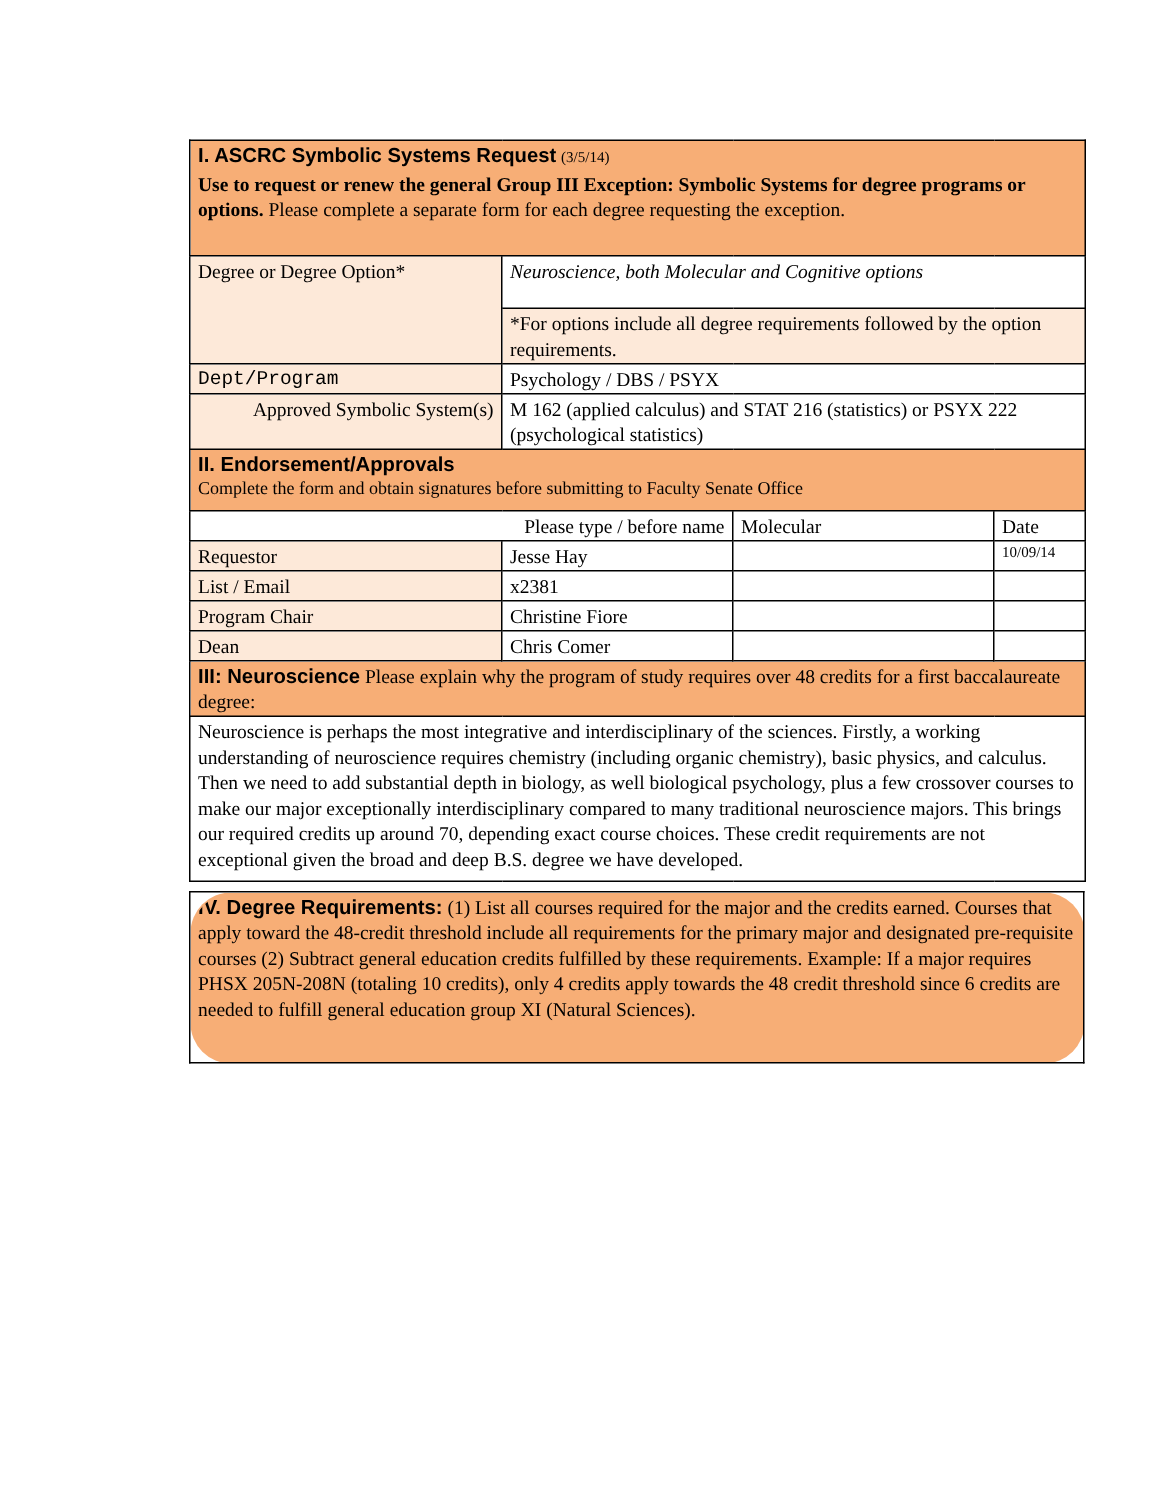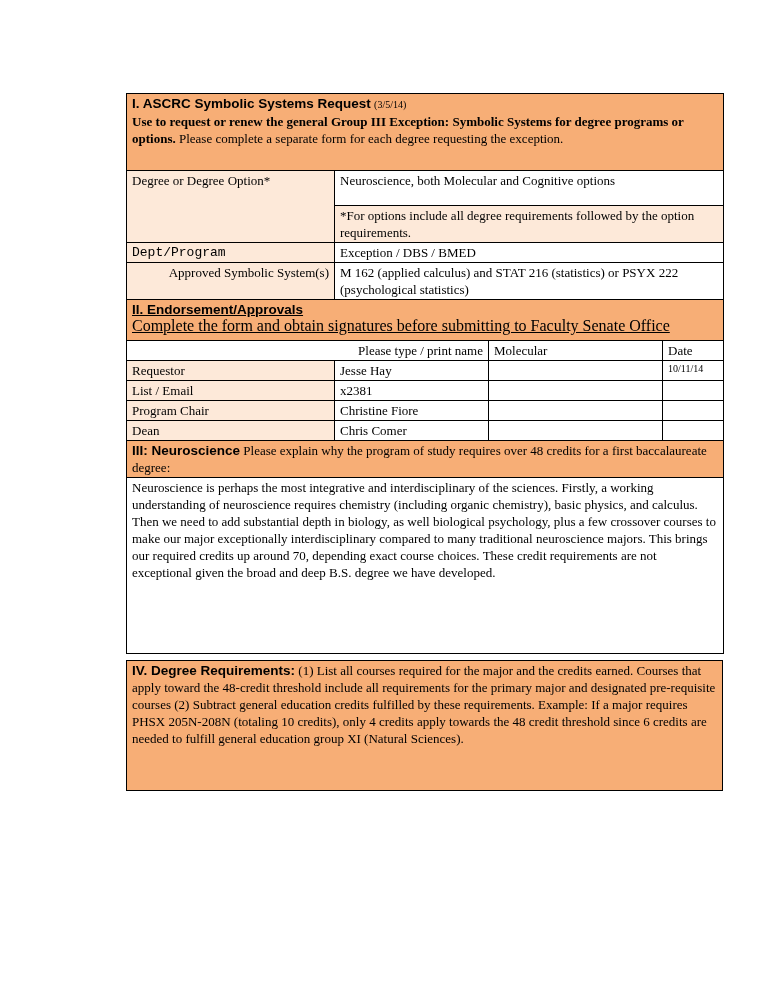--- a/index.html
+++ b/index.html
@@ -45,35 +45,35 @@
     font-family: "Liberation Sans", sans-serif;
     font-weight: bold;
     font-size: 13.5px;
   }
   .hdr-date {
     font-size: 10px;
     font-weight: normal;
     font-family: "Liberation Serif", serif;
   }
   .intro-bold { font-weight: bold; }
-  .subtitle { font-size: 16px; line-height: 15px; }
+  .subtitle { font-size: 12px; line-height: 15px; }
   .right { text-align: right; }
   .date-cell { font-size: 10px; line-height: 13px; }
   
   .h-sec1   { height: 77px; }
-  .h-degval { height: 35px; }
+  .h-degval { height: 35px; font-style: italic; }
   .h-degnote{ height: 35px; }
   .h-dept   { height: 19px; font-family: Liberation Mono, monospace; }
   .h-sym    { height: 37px; text-align: right; }
-  .h-sec2   { height: 41px; text-decoration: underline; }
+  .h-sec2   { height: 41px; }
   .h-sighdr { height: 19px; }
   .h-sigrow { height: 18px; }
   .h-sec3   { height: 36px; }
-  .h-just   { height: 176px; }
-  .h-sec4   { height: 130px; }
+  .h-just   { height: 110px; }
+  .h-sec4   { height: 114px; border-radius: 27px; }
   .gap { height: 6px; }
 </style>
 </head>
 <body>
 
 <div class="page">
   <div class="form">
 
     <table>
       <colgroup>
@@ -99,46 +99,46 @@
       <tr>
         <td rowspan="2" class="label">Degree or Degree Option*</td>
         <td colspan="3" class="h-degval">Neuroscience, both Molecular and Cognitive options</td>
       </tr>
       <tr>
         <td colspan="3" class="label h-degnote">*For options include all degree requirements followed by the option requirements.</td>
       </tr>
 
       <tr>
         <td class="label h-dept">Dept/Program</td>
-        <td colspan="3">Exception / DBS / BMED</td>
+        <td colspan="3">Psychology / DBS / PSYX</td>
       </tr>
 
       <tr>
         <td class="label h-sym">Approved Symbolic System(s)</td>
         <td colspan="3">M 162 (applied calculus) and STAT 216 (statistics) or PSYX 222 (psychological statistics)</td>
       </tr>
 
       <tr>
         <td colspan="4" class="hdr h-sec2">
           <div class="sans-bold">II. Endorsement/Approvals</div>
           <div class="subtitle">Complete the form and obtain signatures before submitting to Faculty Senate Office</div>
         </td>
       </tr>
 
       <tr>
-        <td colspan="2" class="right h-sighdr">Please type / print name</td>
+        <td colspan="2" class="right h-sighdr">Please type / before name</td>
         <td>Molecular</td>
         <td>Date</td>
       </tr>
 
       <tr>
         <td class="label h-sigrow">Requestor</td>
         <td>Jesse Hay</td>
         <td></td>
-        <td class="date-cell">10/11/14</td>
+        <td class="date-cell">10/09/14</td>
       </tr>
 
       <tr>
         <td class="label h-sigrow">List / Email</td>
         <td>x2381</td>
         <td></td>
         <td class="date-cell"></td>
       </tr>
 
       <tr>

